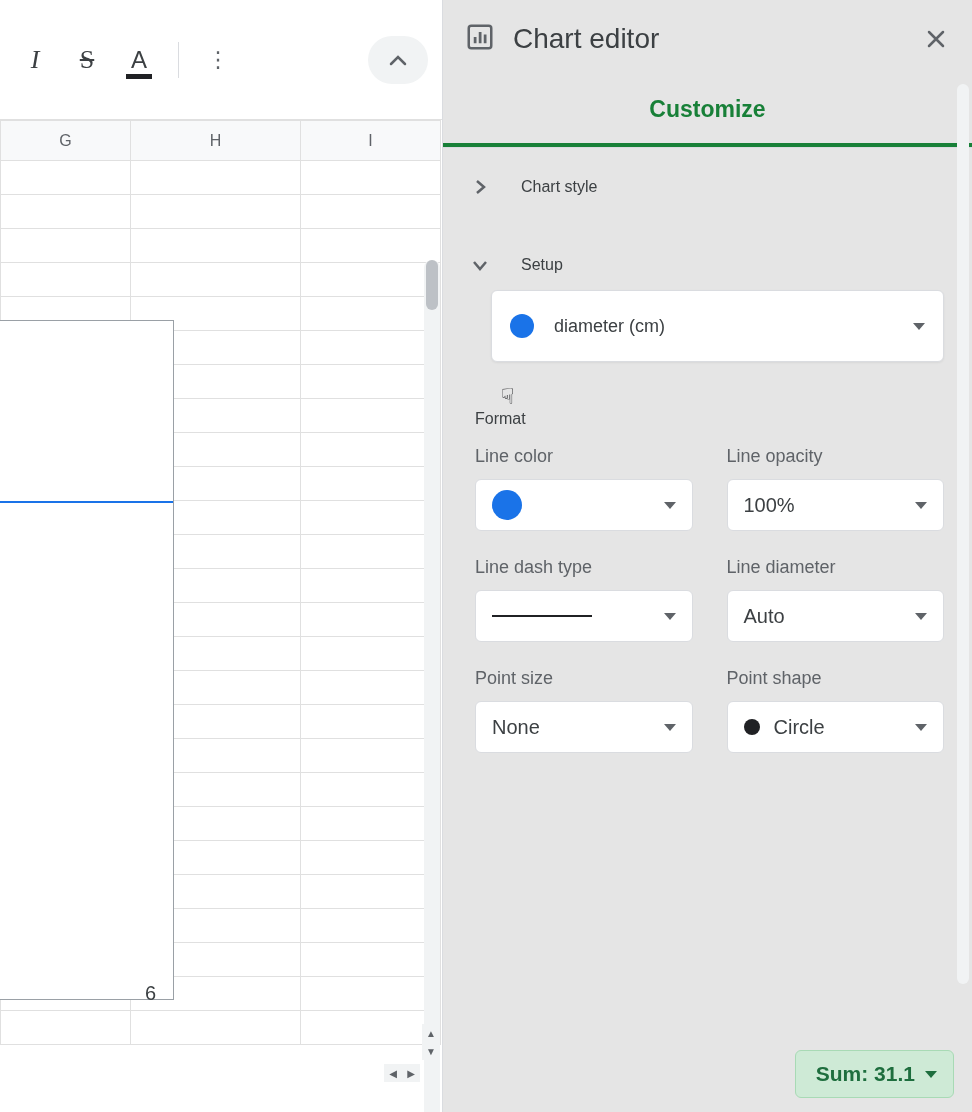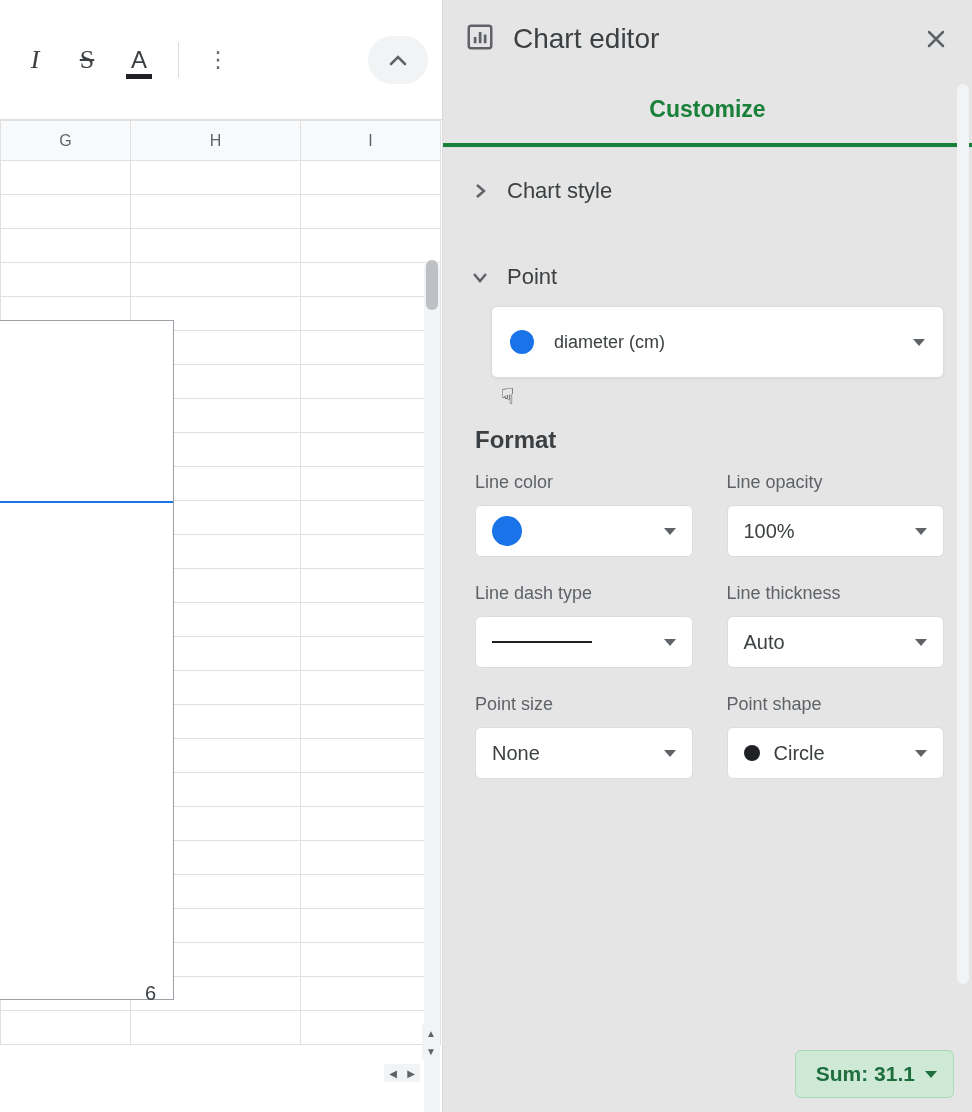--- a/index.html
+++ b/index.html
@@ -158,23 +158,23 @@
   }
 
   .panel-body {
     flex:1;
     overflow-y:auto;
     padding: 0 22px 0 22px;
     position:relative;
   }
 
   .section-row {
-    display:flex; align-items:center; gap:18px;
+    display:flex; align-items:center; gap:32px;
     padding: 30px 6px;
-    font-size:22px;
+    font-size:16px;
     color:#3c4043;
     cursor:pointer;
   }
   .chevron { width:18px; height:18px; display:inline-flex; align-items:center; justify-content:center; }
   .chevron svg { width:16px; height:16px; stroke:#5f6368; stroke-width:2.5; fill:none; }
 
   .cursor-hand {
     position:absolute;
     left:58px; top:236px;
     font-size:22px;
@@ -202,21 +202,21 @@
   .dd-caret {
     margin-left:auto;
     width:0;height:0;
     border-left:6px solid transparent;
     border-right:6px solid transparent;
     border-top:7px solid #5f6368;
   }
 
   .format-heading {
     margin: 48px 0 18px 10px;
-    font-size:24px; font-weight:700; color:#3c4043;
+    font-size:16px; font-weight:400; color:#3c4043;
   }
   .form-grid {
     display:grid;
     grid-template-columns: 1fr 1fr;
     gap: 26px 34px;
     padding: 0 6px 20px 10px;
   }
   .form-item label.fl {
     display:block;
     font-size:18px; color:#5f6368;
@@ -478,21 +478,21 @@
         <span>Chart style</span>
       </div>
 
 
       <div class="section-row" style="padding-bottom:6px">
         <span class="chevron">
             <svg viewBox="0 0 16 16">
               <path d="M2 5 L8 12 L14 5"></path>
             </svg>
           </span>
-        <span>Point</span>
+        <span>Setup</span>
       </div>
       <span class="cursor-hand">☟</span>
 
       <div class="series-select">
         <span class="dot"></span>
         <span class="series-label">diameter (cm)</span>
         <span class="dd-caret"></span>
       </div>
 
       <div class="format-heading">Format</div>
@@ -513,21 +513,21 @@
           </div>
         </div>
         <div class="form-item">
           <label class="fl">Line dash type</label>
           <div class="dropdown">
             <span class="dash-line"></span>
             <span class="dd-caret"></span>
           </div>
         </div>
         <div class="form-item">
-          <label class="fl">Line thickness</label>
+          <label class="fl">Line diameter</label>
           <div class="dropdown">
             <span>Auto</span>
             <span class="dd-caret"></span>
           </div>
         </div>
         <div class="form-item">
           <label class="fl">Point size</label>
           <div class="dropdown">
             <span>None</span>
             <span class="dd-caret"></span>

